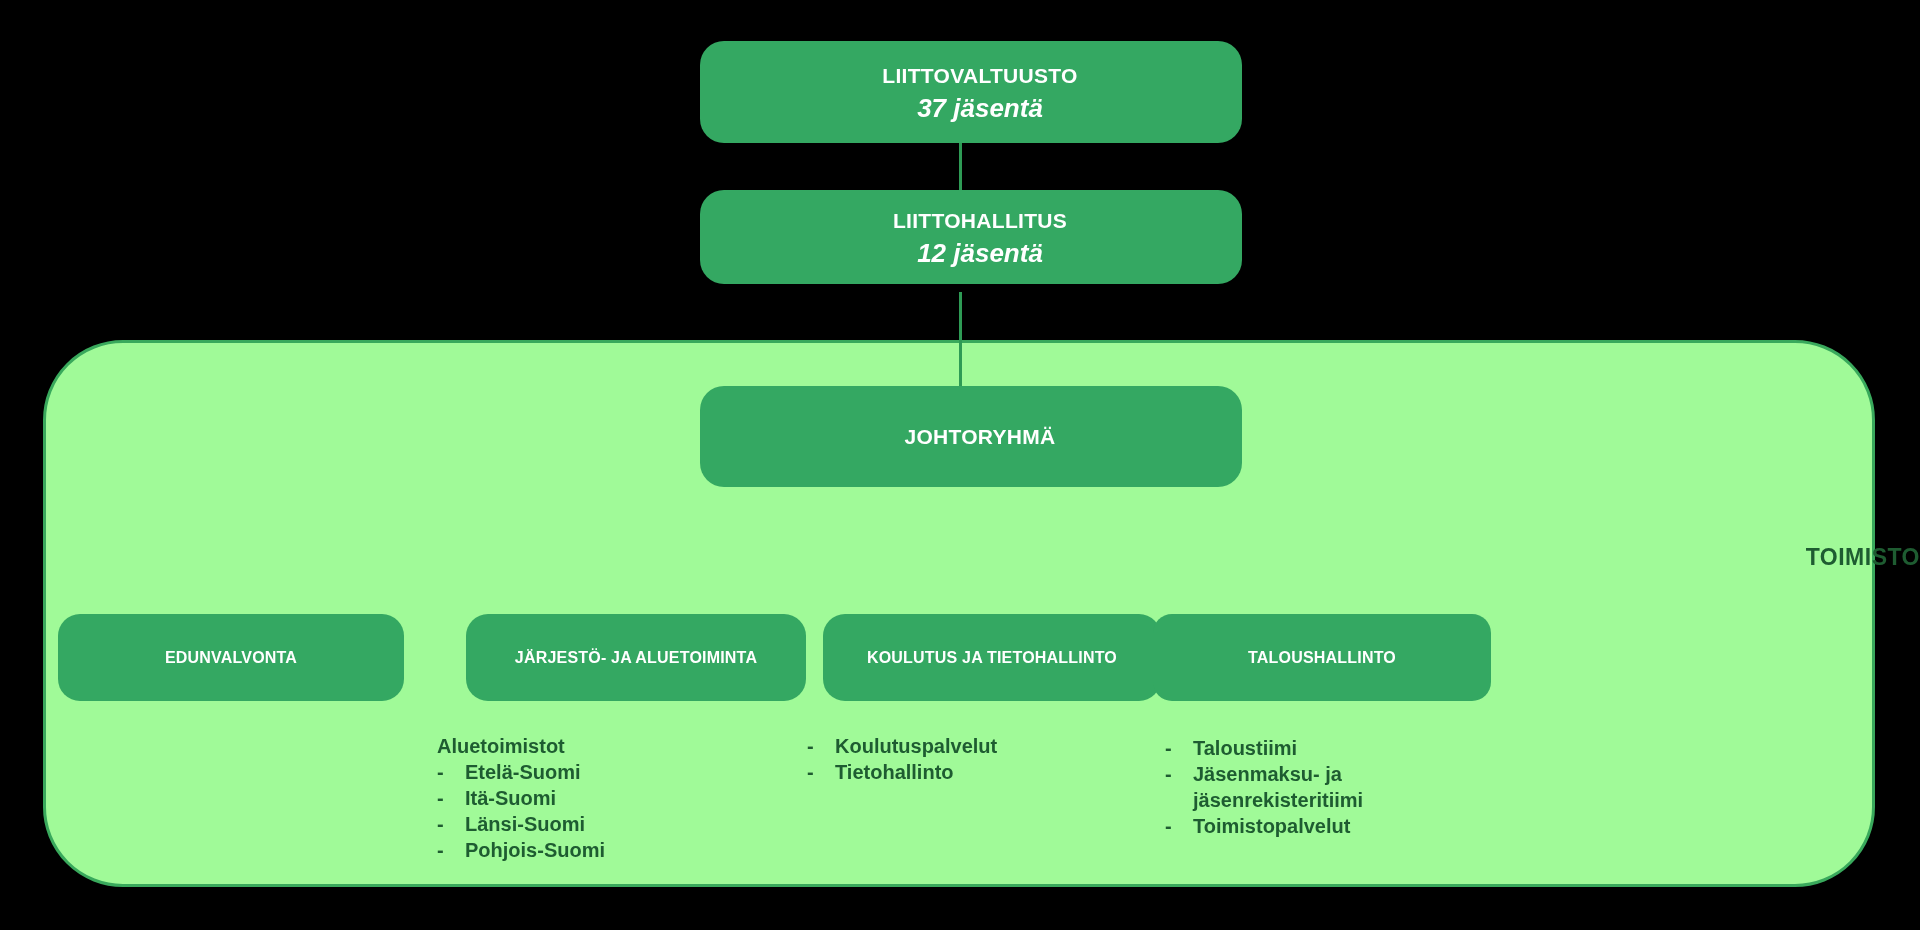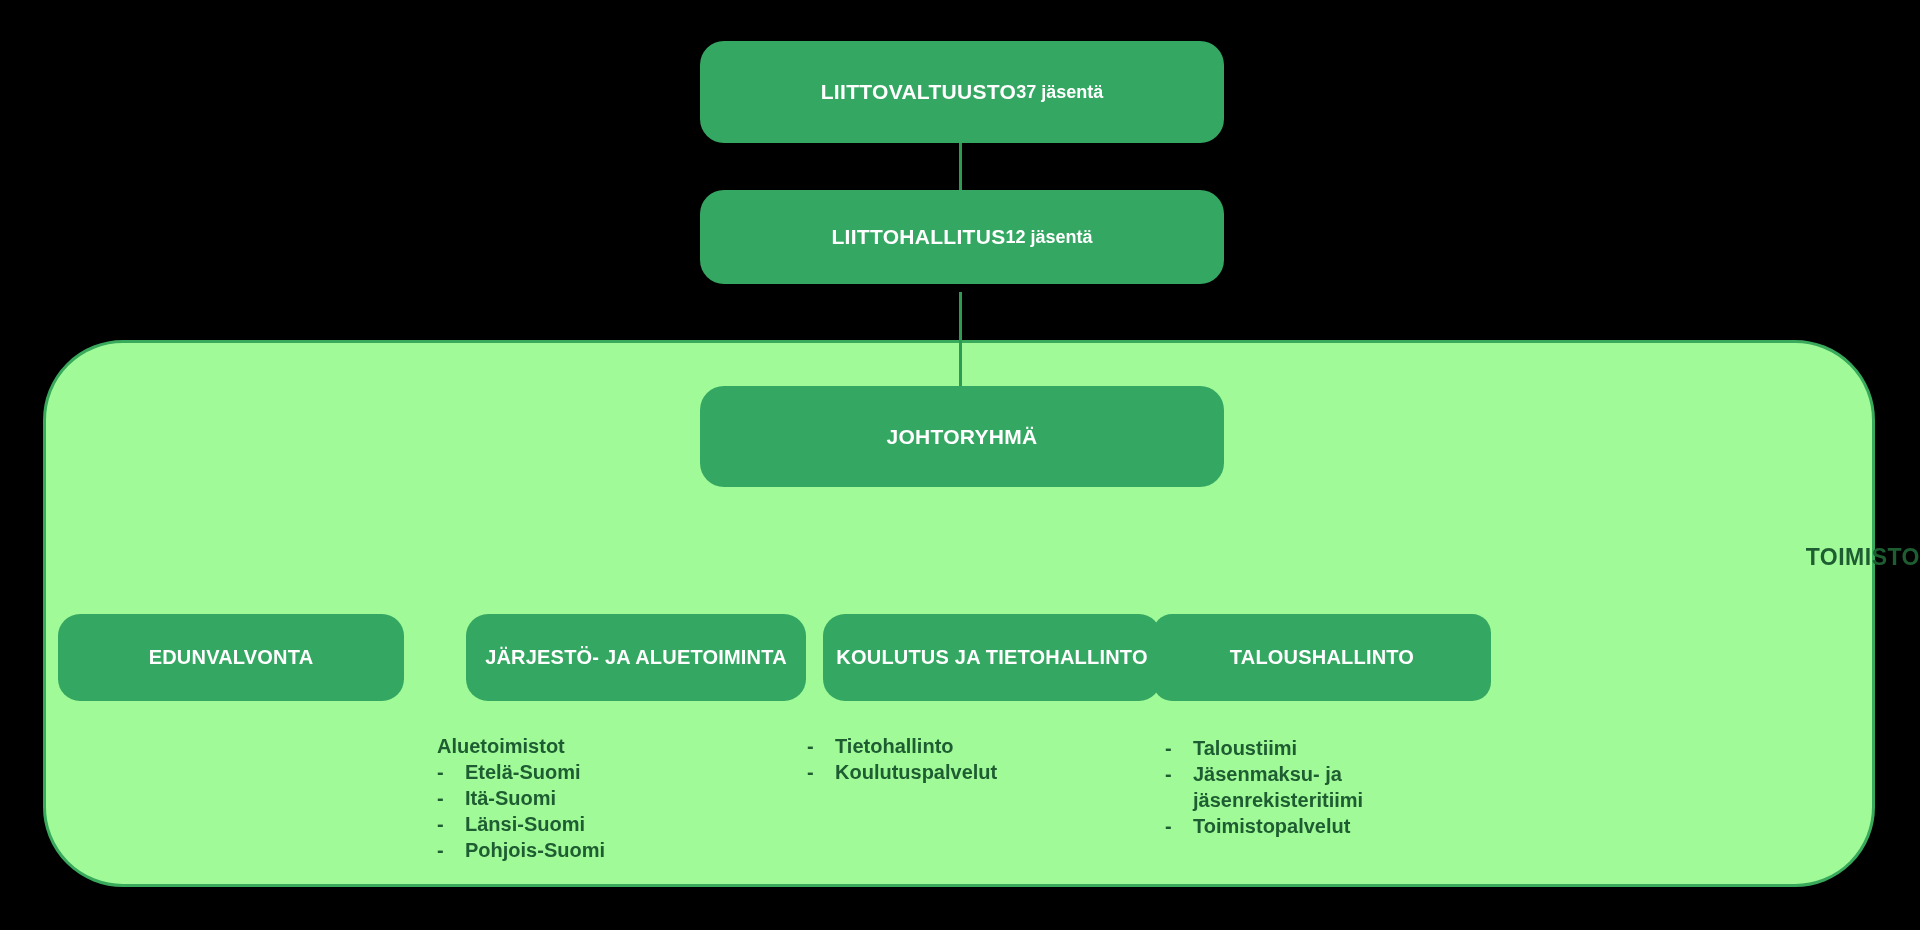--- a/index.html
+++ b/index.html
@@ -15,26 +15,27 @@
   .stage{
     position:relative;width:1920px;height:930px;overflow:hidden;
     background:var(--background);
     font-family:"Liberation Sans", sans-serif;
   }
   .node{
     position:absolute;
     background:var(--box-green);
     color:var(--box-text);
     border-radius:24px;
-    display:flex;flex-direction:row;align-items:center;justify-content:center;
+    display:flex;flex-direction:column;align-items:center;justify-content:center;
     text-align:center;font-weight:bold;
     z-index:3;
+    padding-left:18px;
   }
   .node .node-title{font-size:21px;line-height:32px;letter-spacing:.3px;}
-  .node .node-sub{font-size:18px;line-height:32px;}
+  .node .node-sub{font-size:26px;line-height:32px;font-style:italic;}
   .node-a{left:700px;top:41px;width:524px;height:102px;}
   .node-b{left:700px;top:190px;width:524px;height:94px;}
   .node-c{left:700px;top:386px;width:524px;height:101px;}
   .connector{position:absolute;width:3px;background:var(--connector);z-index:2;}
   .conn-1{left:959px;top:143px;height:47px;}
   .conn-2{left:959px;top:292px;height:96px;}
   .office-container{
     position:absolute;left:43px;top:340px;width:1832px;height:547px;
     background:var(--container-fill);
     border:3px solid var(--container-border);
@@ -45,21 +46,21 @@
   .toimisto-label{
     position:absolute;left:0;top:544px;width:1920px;
     text-align:right;font-size:23px;font-weight:bold;
     color:var(--dark-text);letter-spacing:.5px;z-index:3;
   }
   .dept{
     position:absolute;top:614px;height:87px;
     background:var(--box-green);color:var(--box-text);
     border-radius:22px;
     display:flex;align-items:center;justify-content:center;
-    text-align:center;font-weight:bold;font-size:20px;letter-spacing:.2px;
+    text-align:center;font-weight:bold;font-size:16px;letter-spacing:.2px;
     z-index:3;
   }
   .dept-0{left:58px;width:346px;}
   .dept-1{left:420px;width:340px;margin-left:46px;}
   .dept-2{left:795px;width:338px;margin-left:28px;}
   .dept-3{left:1153px;width:338px;border-radius:19px;}
   .dept-4{left:1519px;width:338px;}
   .sublist{
     position:absolute;z-index:3;
     color:var(--dark-text);font-weight:bold;font-size:20px;line-height:26px;
@@ -112,22 +113,22 @@
 
   <div class="sublist list-0">
     <div class="list-heading">Aluetoimistot</div>
     <div class="list-item"><span class="dash">-</span><span>Etelä-Suomi</span></div>
     <div class="list-item"><span class="dash">-</span><span>Itä-Suomi</span></div>
     <div class="list-item"><span class="dash">-</span><span>Länsi-Suomi</span></div>
     <div class="list-item"><span class="dash">-</span><span>Pohjois-Suomi</span></div>
   </div>
 
   <div class="sublist list-1">
+    <div class="list-item"><span class="dash">-</span><span>Koulutuspalvelut</span></div>
     <div class="list-item"><span class="dash">-</span><span>Tietohallinto</span></div>
-    <div class="list-item"><span class="dash">-</span><span>Koulutuspalvelut</span></div>
   </div>
 
   <div class="sublist list-2">
     <div class="list-item"><span class="dash">-</span><span>Taloustiimi</span></div>
     <div class="list-item"><span class="dash">-</span><span>Jäsenmaksu- ja jäsenrekisteritiimi</span></div>
     <div class="list-item"><span class="dash">-</span><span>Toimistopalvelut</span></div>
   </div>
 
 </div>
 

